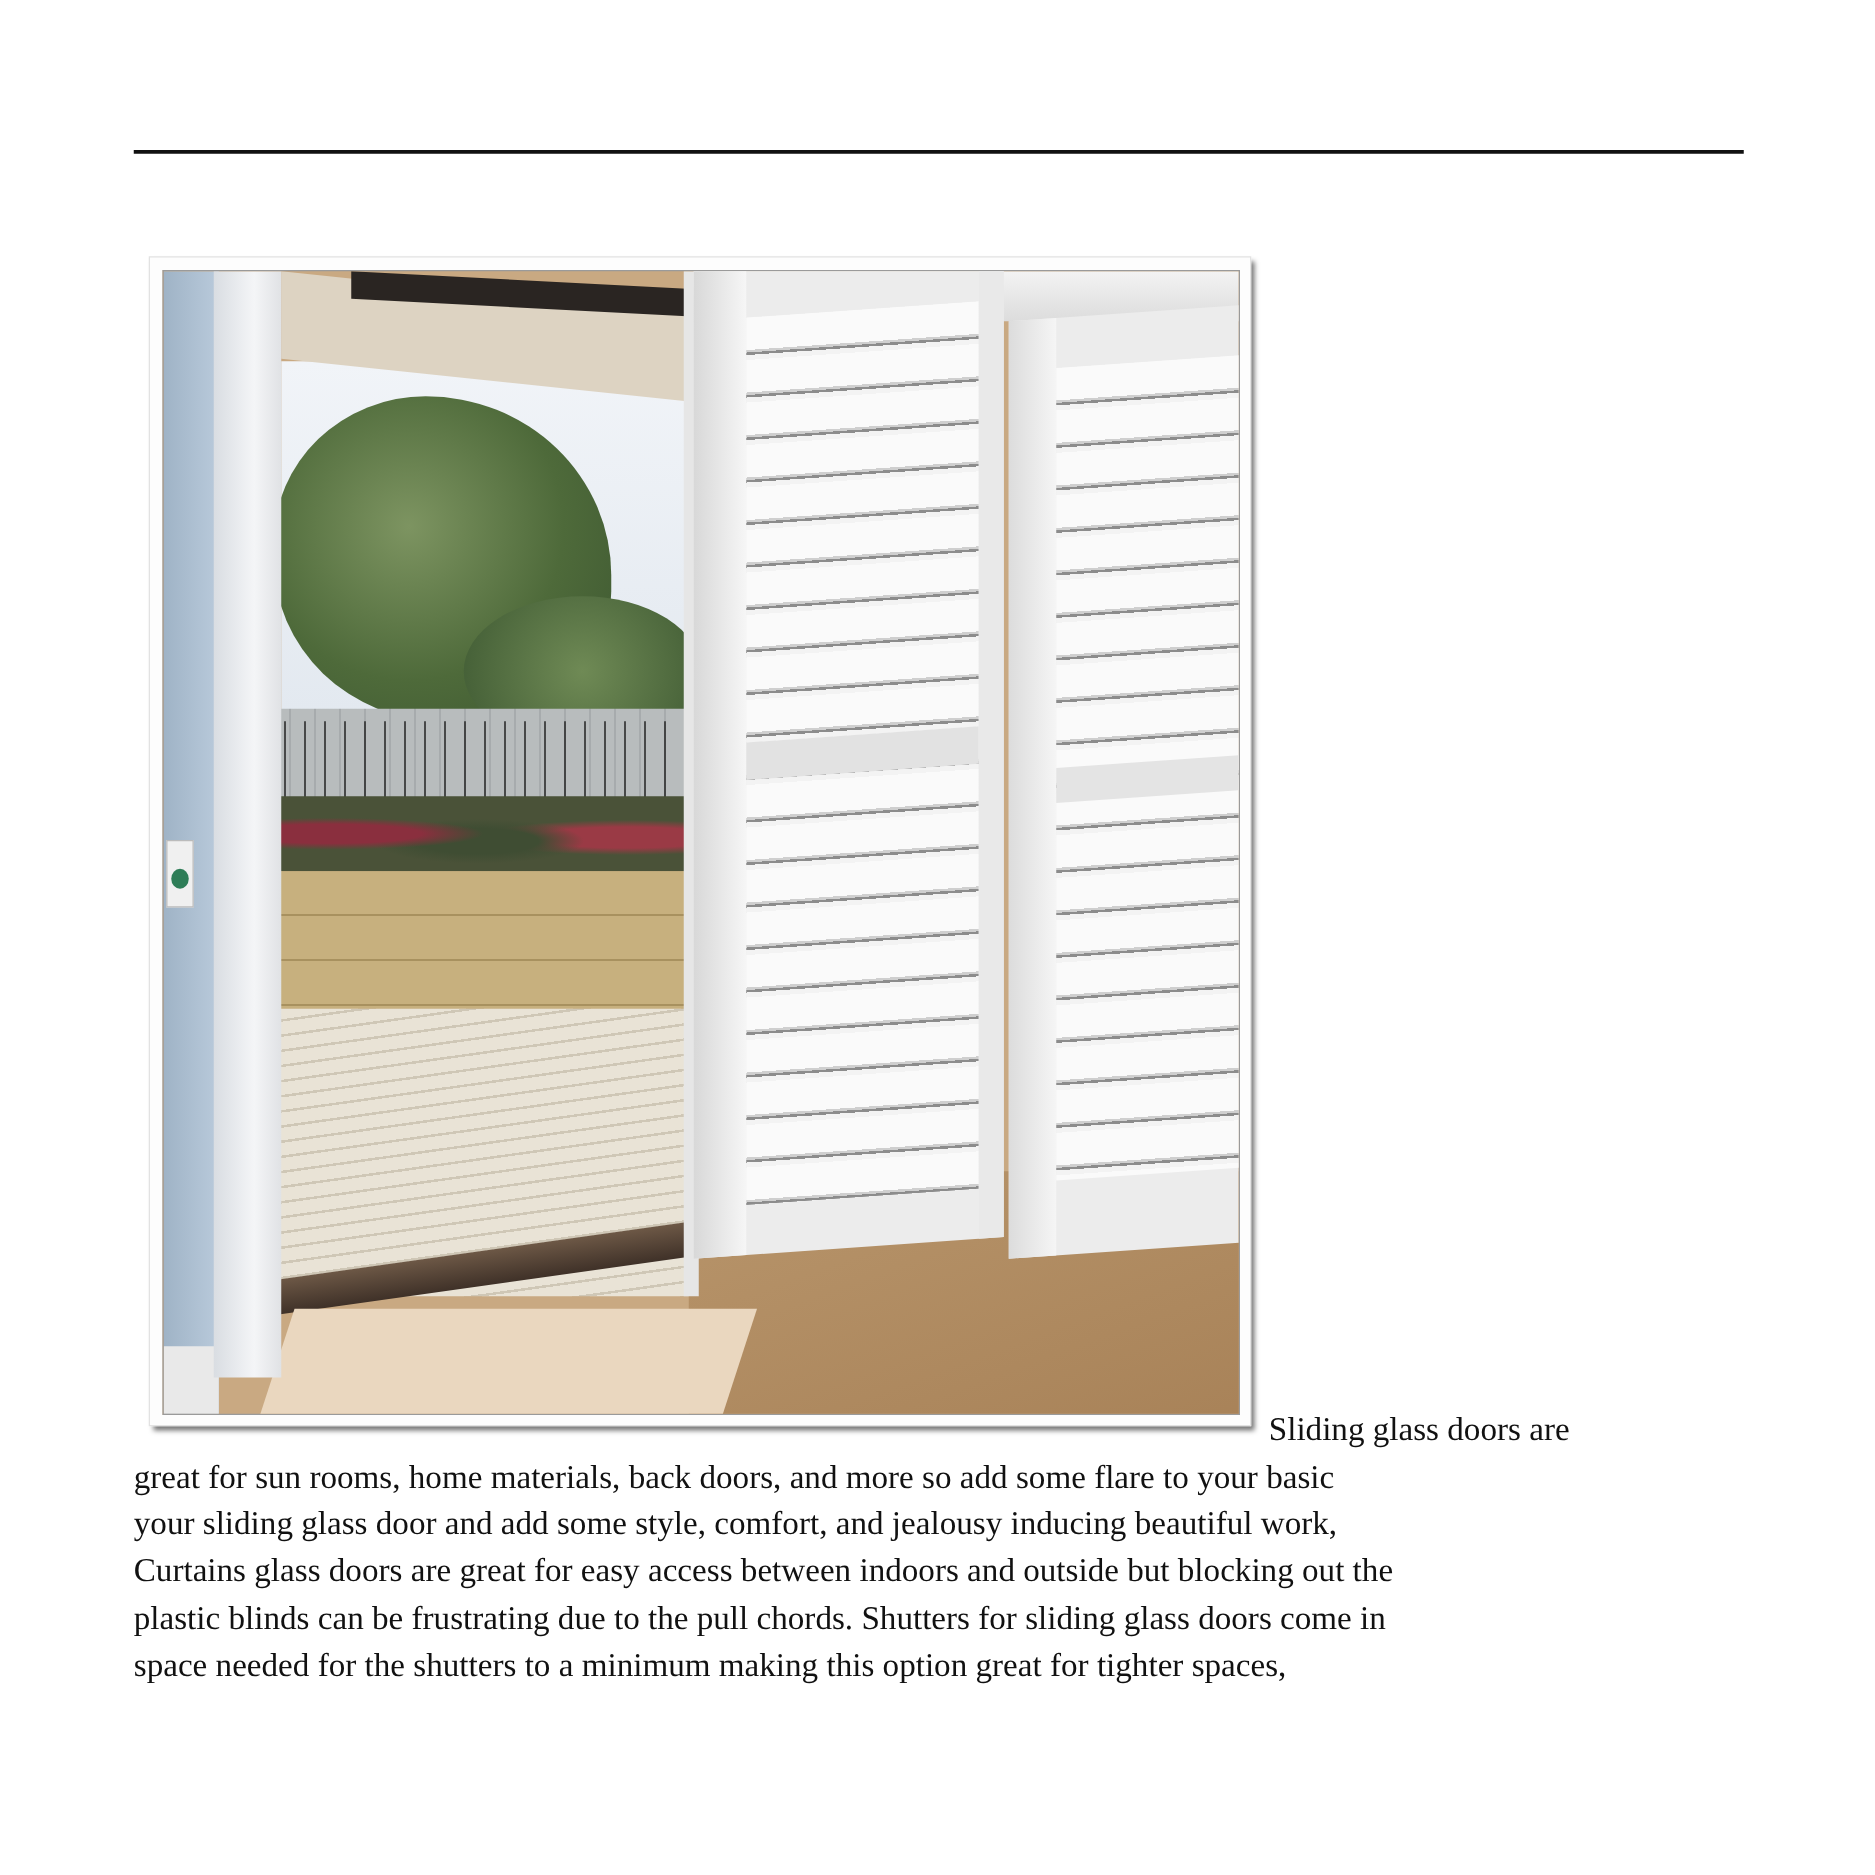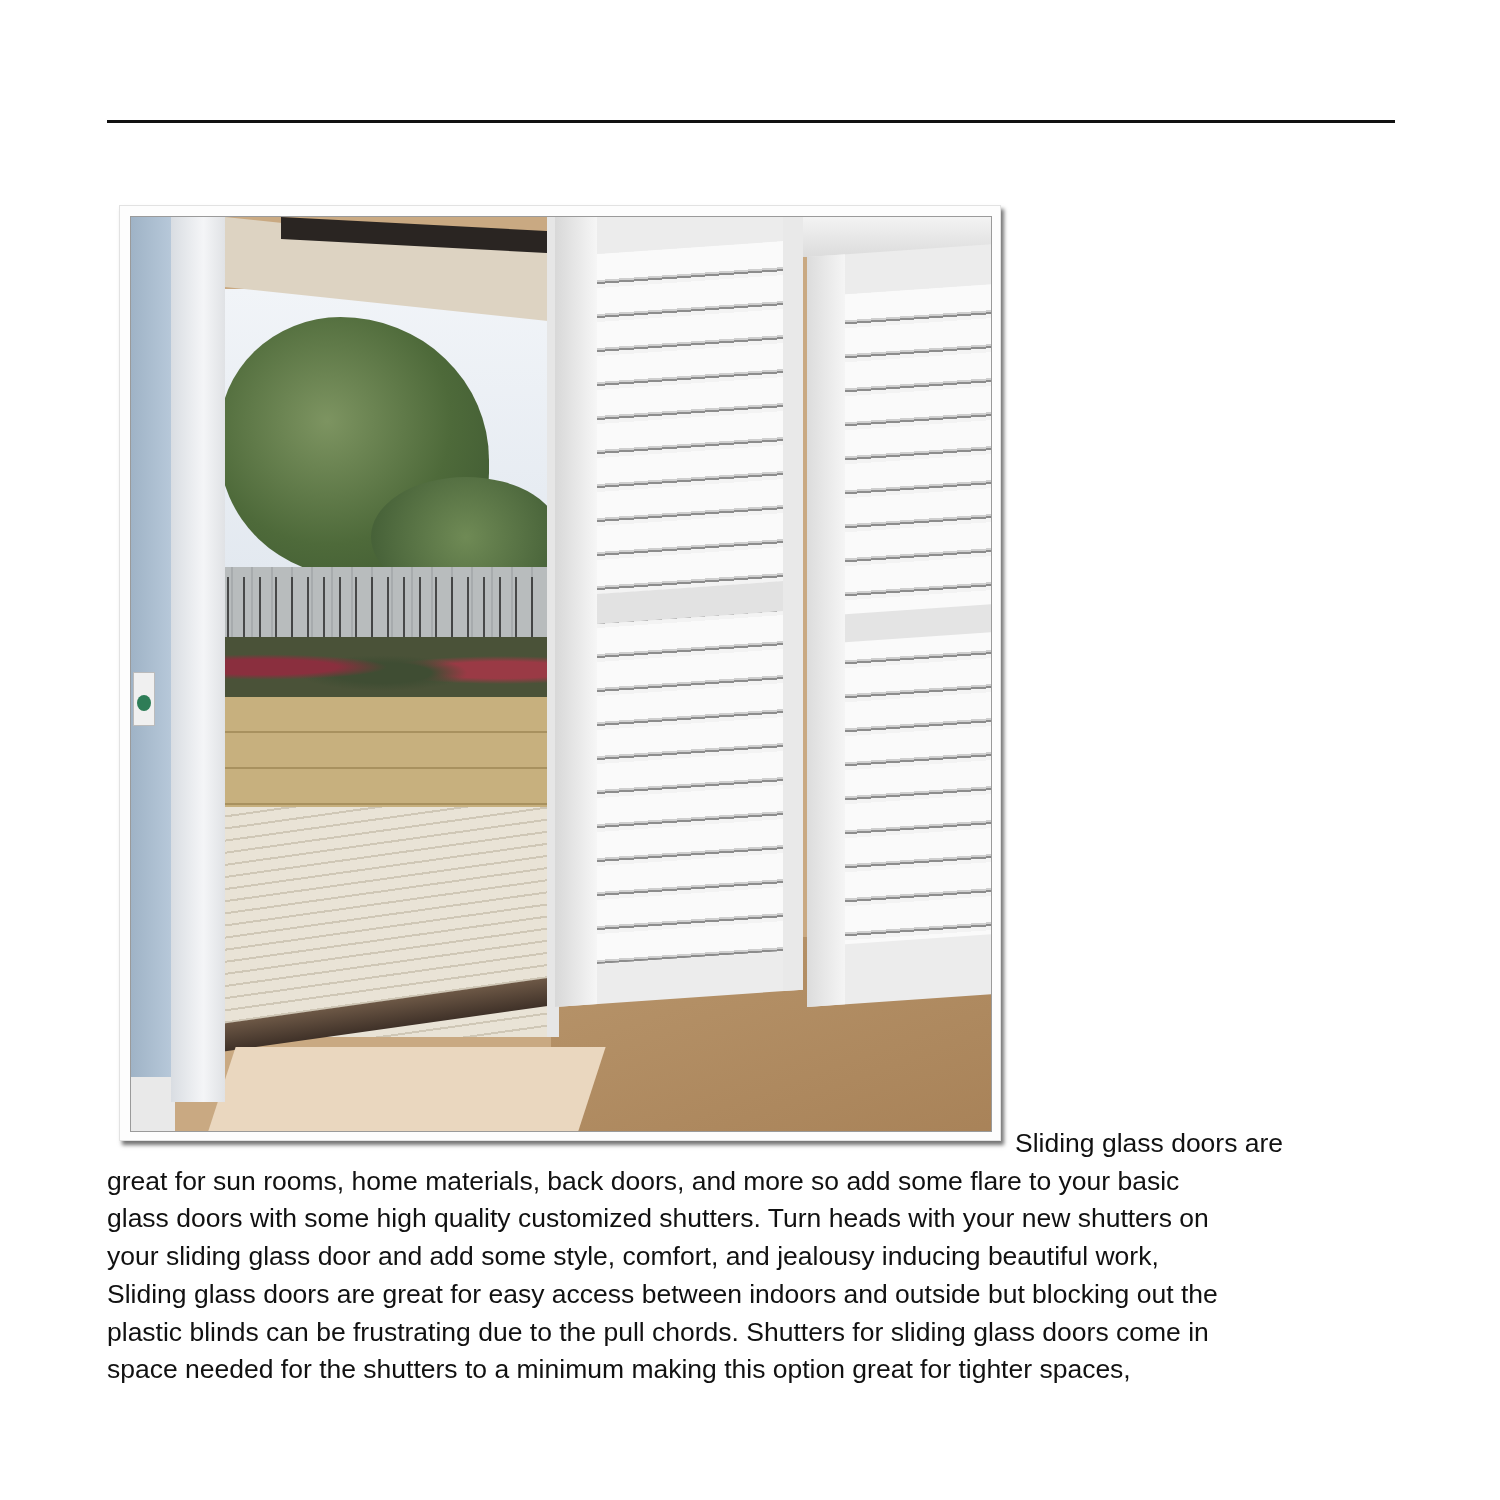--- a/index.html
+++ b/index.html
@@ -32,21 +32,21 @@
   .shutter1 .stile-r{position:absolute;right:0;top:0;width:20px;height:100%;background:#e9e9e9;}
   .louvers{position:absolute;background:repeating-linear-gradient(180deg,#fafafa 0 26px,#cfcfcf 26px 28px,#8c8c8c 28px 30px,#f3f3f3 30px 34px);}
   .shutter1 .louvers{left:42px;right:20px;top:40px;bottom:40px;}
   .shutter1 .rail{position:absolute;left:42px;right:20px;top:380px;height:30px;background:#e2e2e2;}
   .shutter2{position:absolute;left:676px;top:40px;width:184px;height:750px;background:#ececec;transform:skewY(-4deg);transform-origin:left bottom;}
   .shutter2 .stile-l{position:absolute;left:0;top:0;width:38px;height:100%;background:linear-gradient(90deg,#dcdcdc,#f5f5f5);}
   .shutter2 .louvers{left:38px;right:0;top:40px;bottom:60px;}
   .shutter2 .rail{position:absolute;left:38px;right:0;top:360px;height:28px;background:#e4e4e4;}
   .top-beam{position:absolute;left:424px;top:0;width:436px;height:40px;background:linear-gradient(180deg,#f3f3f3,#dcdcdc);}
   .body-text{position:absolute;left:107px;top:1125px;width:1300px;font-size:26.5px;line-height:37.7px;color:#111;}
-  .body-text .line{display:block;white-space:nowrap;}
+  .body-text .line{display:block;white-space:nowrap;font-family:Liberation Serif, serif;}
   .body-text .first{padding-left:908px;}
 </style>
 </head>
 <body>
 
 <div class="rule"></div>
 
 <div class="photo-frame">
   <div class="photo" title="Sliding glass door with white plantation shutters opening onto a deck with garden, fence and trees">
     <div class="sky"></div>
@@ -79,18 +79,17 @@
       <div class="stile-l"></div>
       <div class="louvers"></div>
       <div class="rail"></div>
     </div>
   </div>
 </div>
 
 <div class="body-text">
   <span class="line first">Sliding glass doors are</span>
   <span class="line">great for sun rooms, home materials, back doors, and more so add some flare to your basic</span>
-  <span class="line">glass doors with some high quality customized shutters. Turn heads with your new shutters on</span>
   <span class="line">your sliding glass door and add some style, comfort, and jealousy inducing beautiful work,</span>
-  <span class="line">Sliding glass doors are great for easy access between indoors and outside but blocking out the</span>
+  <span class="line">Curtains glass doors are great for easy access between indoors and outside but blocking out the</span>
   <span class="line">plastic blinds can be frustrating due to the pull chords. Shutters for sliding glass doors come in</span>
   <span class="line">space needed for the shutters to a minimum making this option great for tighter spaces,</span>
 </div>
 
 </body></html>

